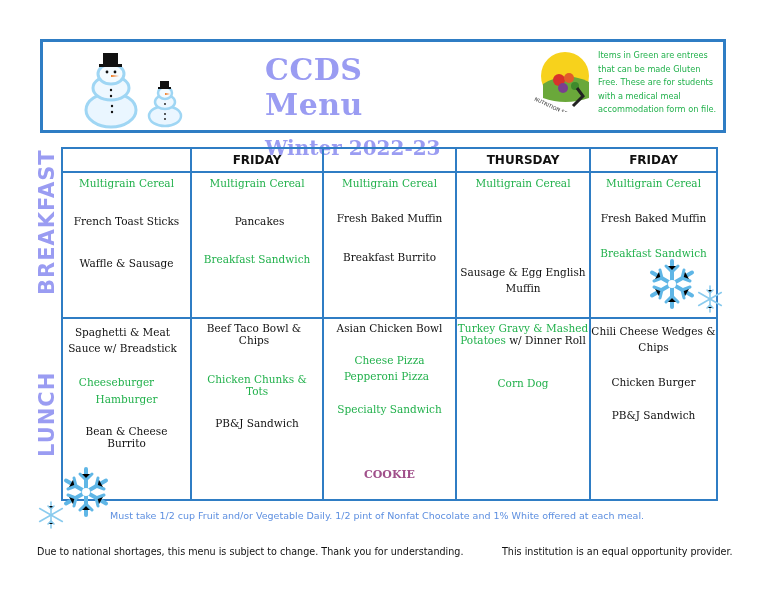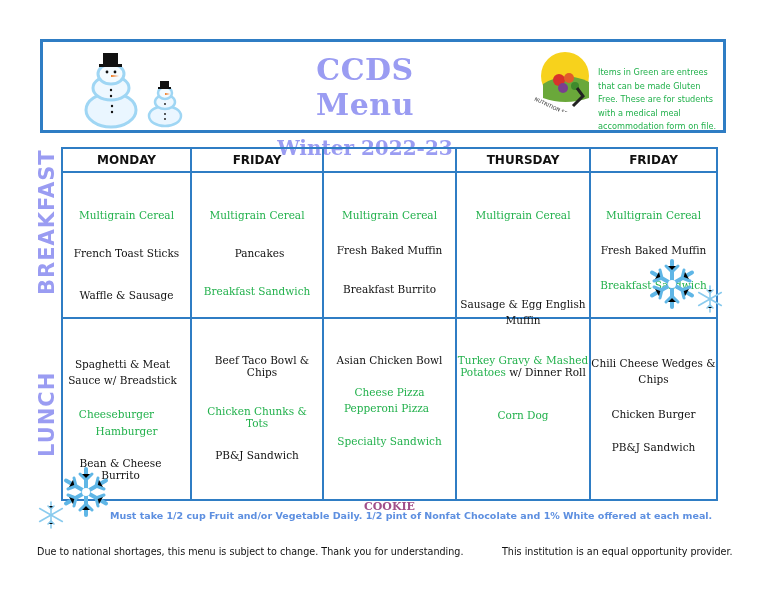--- a/index.html
+++ b/index.html
@@ -3,26 +3,26 @@
 <meta charset="utf-8">
 <style>
   html, body { margin: 0; padding: 0; background: #ffffff; }
   body { width: 768px; height: 593px; position: relative; overflow: hidden;
          font-family: "DejaVu Serif", serif; }
   .abs { position: absolute; }
 
   
   #header-box { left: 40px; top: 39px; width: 680px; height: 88px;
                 border: 3px solid #2f7dc4; background: #fff; }
-  .title { position: absolute; left: 0; width: 100%; text-align: center;
+  .title { position: absolute; left: 0; width: 100%; text-align: left;
            color: #9a9cf2; font-family: "DejaVu Serif", serif; font-weight: bold; }
   #title-main { top: 10px; font-size: 30px; letter-spacing: 0.5px; left: 222px; width: 200px; }
   #title-sub  { top: 50px; font-size: 20px; left: 222px; width: 200px; margin-top: 44px; }
 
-  #gf-note { left: 555px; top: 24px; width: 125px; color: #22b14c;
+  #gf-note { left: 555px; top: 7px; width: 125px; color: #22b14c;
              font-family: "DejaVu Sans", sans-serif; font-size: 8.2px; line-height: 13.5px; }
 
   
   #logo { left: 490px; top: 8px; width: 58px; height: 62px; }
 
   
   #snowman-big { left: 40px; top: 8px; }
   #snowman-small { left: 104px; top: 36px; }
 
   
@@ -35,26 +35,26 @@
   
   #grid { left: 61px; top: 147px; width: 653px; height: 350px;
           border: 2px solid #2f7dc4; box-sizing: content-box; }
   .vline { position: absolute; top: 0; width: 2px; height: 100%; background: #2f7dc4; }
   .hline { position: absolute; left: 0; height: 2px; width: 100%; background: #2f7dc4; }
 
   .day-head { position: absolute; top: 0; height: 22px; line-height: 22px; text-align: center;
               font-family: "DejaVu Sans", sans-serif; font-weight: bold; font-size: 12px; color: #111; }
 
   .item { position: absolute; text-align: center; font-size: 10.5px; line-height: 12px; color: #111;
-          font-family: "DejaVu Serif", serif; margin-top: 32px; }
+          font-family: "DejaVu Serif", serif; }
   .green { color: #22b14c; }
   .cookie { color: #a04f8a; font-weight: bold; font-size: 11px; }
 
   #note-milk { left: 110px; top: 510px; color: #5d8fe0; font-family: "DejaVu Sans", sans-serif;
-               font-weight: bold; font-size: 9.5px; white-space: nowrap; }
+               font-weight: normal; font-size: 9.5px; white-space: nowrap; }
   #foot-left { left: 37px; top: 546px; font-family: "DejaVu Sans", sans-serif; font-size: 9.6px; color: #111; white-space: nowrap; }
   #foot-right { left: 502px; top: 546px; font-family: "DejaVu Sans", sans-serif; font-size: 9.6px; color: #111; white-space: nowrap; }
 
   .flake { position: absolute; }
 </style>
 </head>
 <body>
 
 <div id="header-box" class="abs">
   <svg id="snowman-big" class="abs" width="62" height="80" viewBox="0 0 62 80">
@@ -104,21 +104,20 @@
 <div id="label-lunch" class="side-label">LUNCH</div>
 
 <div id="grid" class="abs">
   <div class="hline" style="top:22px"></div>
   <div class="hline" style="top:168px"></div>
   <div class="vline" style="left:127px"></div>
   <div class="vline" style="left:259px"></div>
   <div class="vline" style="left:392px"></div>
   <div class="vline" style="left:526px"></div>
 
-  <div class="day-head" style="left:0;width:127px">MONDAY</div>
   <div class="day-head" style="left:129px;width:130px">FRIDAY</div>
   <div class="day-head" style="left:394px;width:132px">THURSDAY</div>
   <div class="day-head" style="left:528px;width:125px">FRIDAY</div>
 
   <div class="item green" style="left:0;width:127px;top:28px">Multigrain Cereal</div>
   <div class="item" style="left:0;width:127px;top:66px">French Toast Sticks</div>
   <div class="item" style="left:0;width:127px;top:108px">Waffle &amp; Sausage</div>
 
   <div class="item green" style="left:129px;width:130px;top:28px">Multigrain Cereal</div>
   <div class="item" style="left:129px;width:135px;top:66px">Pancakes</div>
@@ -131,23 +130,23 @@
   <div class="item green" style="left:394px;width:132px;top:28px">Multigrain Cereal</div>
   <div class="item" style="left:394px;width:132px;top:115px;line-height:16px">Sausage &amp; Egg English Muffin</div>
 
   <div class="item green" style="left:528px;width:125px;top:28px">Multigrain Cereal</div>
   <div class="item" style="left:528px;width:125px;top:63px">Fresh Baked Muffin</div>
   <div class="item green" style="left:528px;width:125px;top:98px">Breakfast Sandwich</div>
 
   <div class="item" style="left:0;width:119px;top:175px;line-height:16px">Spaghetti &amp; Meat Sauce w/ Breadstick</div>
   <div class="item green" style="left:0;width:107px;top:227px">Cheeseburger</div>
   <div class="item green" style="left:0;width:127px;top:244px">Hamburger</div>
-  <div class="item" style="left:4px;width:107px;top:276px">Bean &amp; Cheese Burrito</div>
-
-  <div class="item" style="left:144px;width:110px;top:173px">Beef Taco Bowl &amp; Chips</div>
+  <div class="item" style="left:10px;width:107px;top:276px">Bean &amp; Cheese Burrito</div>
+
+  <div class="item" style="left:136px;width:110px;top:173px">Beef Taco Bowl &amp; Chips</div>
   <div class="item green" style="left:139px;width:110px;top:224px">Chicken Chunks &amp; Tots</div>
   <div class="item" style="left:129px;width:130px;top:268px">PB&amp;J Sandwich</div>
 
   <div class="item" style="left:261px;width:131px;top:173px">Asian Chicken Bowl</div>
   <div class="item green" style="left:261px;width:131px;top:205px">Cheese Pizza</div>
   <div class="item green" style="left:261px;width:125px;top:221px">Pepperoni Pizza</div>
   <div class="item green" style="left:261px;width:131px;top:254px">Specialty Sandwich</div>
   <div class="item cookie" style="left:261px;width:131px;top:320px">COOKIE</div>
 
   <div class="item" style="left:394px;width:132px;top:173px">

